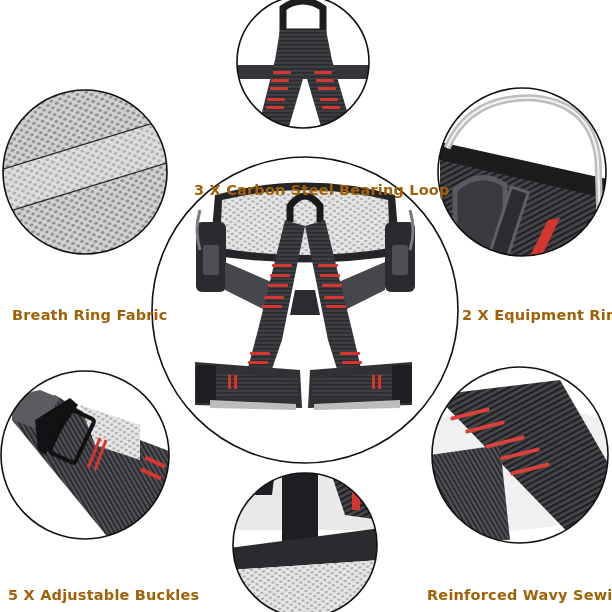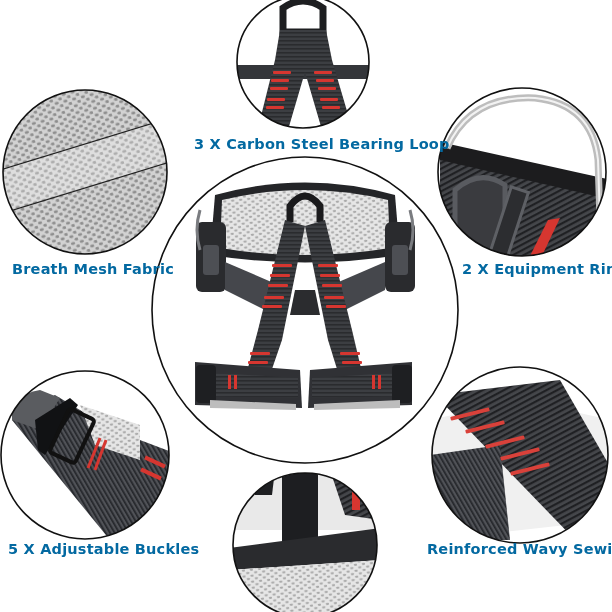--- a/index.html
+++ b/index.html
@@ -1,20 +1,20 @@
 <!DOCTYPE html>
 <html><head>
   <meta charset="utf-8">
   <style>
     html, body { margin: 0; padding: 0; background: #ffffff; }
     body { width: 612px; height: 612px; position: relative; overflow: hidden;
            font-family: "DejaVu Sans", "Liberation Sans", sans-serif; }
     .canvas { position: absolute; left: 0; top: 0; width: 612px; height: 612px; }
-    .label { position: absolute; font-size: 14.5px; font-weight: bold; color: #0369a1;
-             white-space: nowrap; letter-spacing: 0.2px; font-family: "DejaVu Sans", sans-serif; }
+    .label { position: absolute; font-size: 14.5px; font-weight: bold; color: #a16207;
+             white-space: nowrap; letter-spacing: 0.2px; font-family: "DejaVu Sans", sans-serif; margin-top: 46px; }
     .label-top { left: 194px; top: 136px; }
     .label-mesh { left: 12px; top: 261px; }
     .label-ring { left: 462px; top: 261px; }
     .label-buckle { left: 8px; top: 541px; }
     .label-sewing { left: 427px; top: 541px; }
   </style>
 </head>
 <body>
 
 <svg class="canvas" viewBox="0 0 612 612" xmlns="http://www.w3.org/2000/svg">
@@ -206,16 +206,16 @@
       <path d="M330 470 L372 470 L380 520 L345 515 Z" fill="url(#ribD)"></path>
       <rect x="352" y="490" width="8" height="20" fill="#d63630"></rect>
       <path d="M230 548 L380 528 L380 560 L230 570 Z" fill="#2a2b2e"></path>
       <path d="M230 570 L380 560 L380 620 L230 620 Z" fill="url(#meshLight)"></path>
     </g>
     <circle cx="305" cy="545" r="72" fill="none" stroke="#111" stroke-width="1.6"></circle>
   </g>
 </svg>
 
 <div class="label label-top">3 X Carbon Steel Bearing Loop</div>
-<div class="label label-mesh">Breath Mesh Fabric</div>
+<div class="label label-mesh">Breath Ring Fabric</div>
 <div class="label label-ring">2 X Equipment Ring</div>
 <div class="label label-buckle">5 X Adjustable Buckles</div>
 <div class="label label-sewing">Reinforced Wavy Sewing</div>
 
 </body></html>

